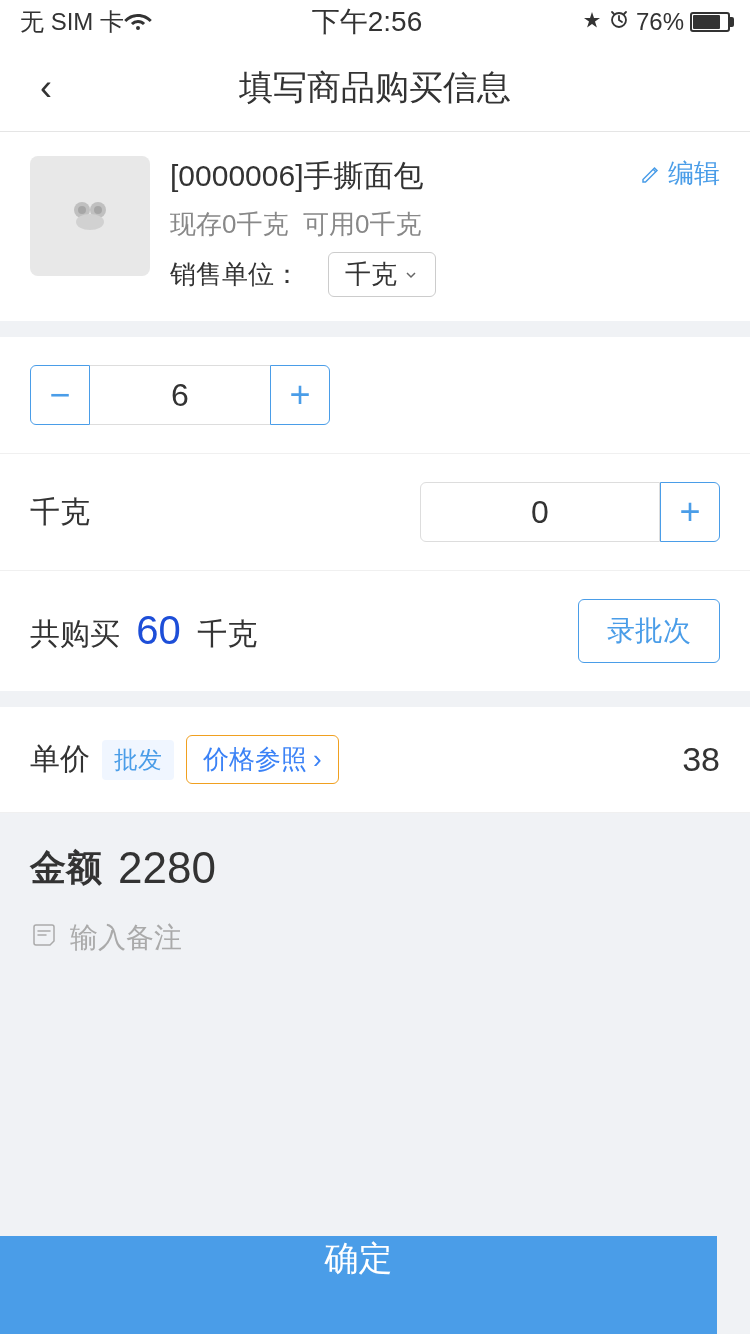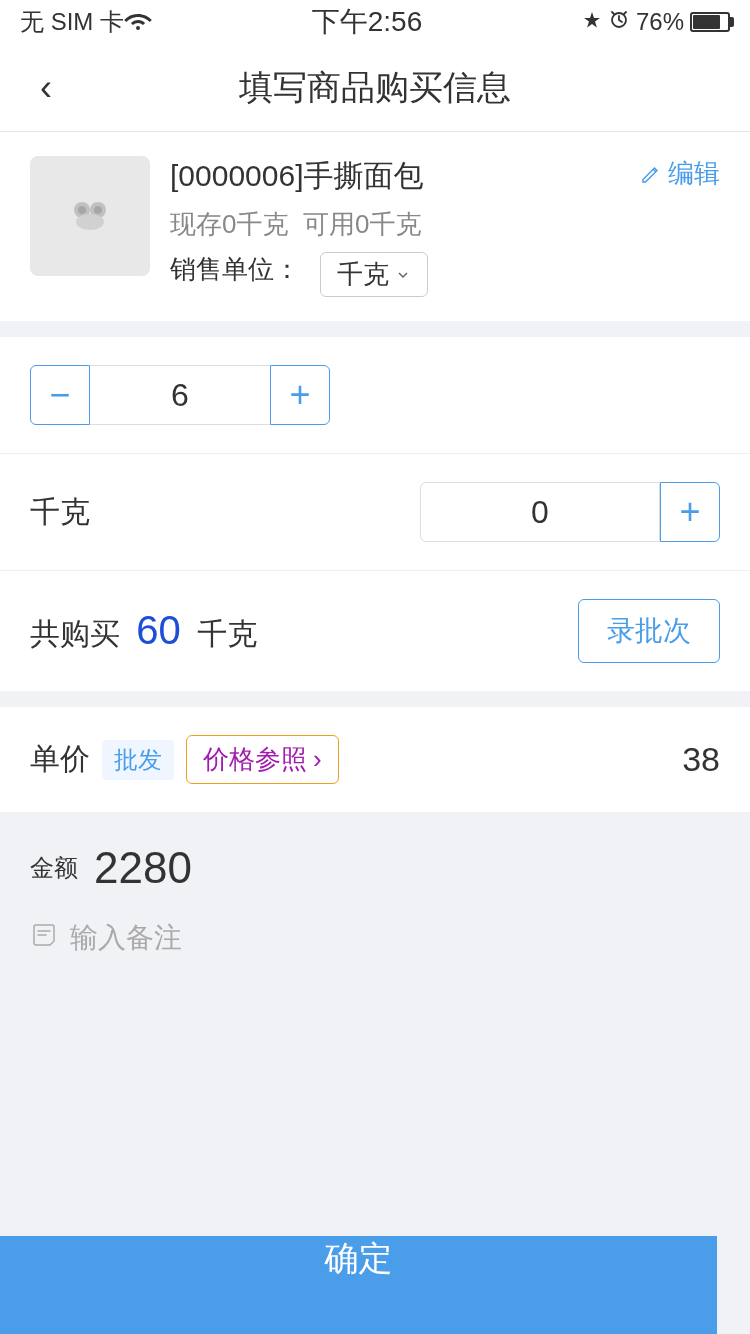--- a/index.html
+++ b/index.html
@@ -90,22 +90,22 @@
       align-items: center;
       justify-content: center;
       flex-shrink: 0;
     }
     .product-image svg { width: 60px; height: 60px; opacity: 0.5; }
     .product-info { flex: 1; }
     .product-name { font-size: 30px; color: #333; margin-bottom: 10px; }
     .product-stock { font-size: 26px; color: #888; margin-bottom: 10px; }
     .product-unit {
       display: flex;
-      align-items: flex-start;
-      gap: 20px;
+      align-items: center;
+      gap: 28px;
       font-size: 26px;
       color: #333;
       font-family: Liberation Mono, monospace;
     }
     .unit-select {
       border: 1px solid #ccc;
       border-radius: 6px;
       padding: 4px 16px;
       font-size: 26px;
       color: #333;
@@ -236,21 +236,21 @@
     .price-tag {
       background: #f0f6ff;
       color: #4a9de8;
       font-size: 24px;
       padding: 4px 12px;
       border-radius: 4px;
       margin-right: 12px;
     }
     .price-ref-btn {
       border: 1px solid #f0a020;
-      color: #a21caf;
+      color: #3b82f6;
       background: #fff;
       padding: 6px 16px;
       border-radius: 6px;
       font-size: 26px;
       cursor: pointer;
       display: flex;
       align-items: center;
       gap: 6px;
     }
     .price-value {
@@ -265,22 +265,23 @@
       background: #f0f2f5;
       padding: 30px 30px 0;
     }
     .amount-row {
       display: flex;
       align-items: center;
       gap: 16px;
       margin-bottom: 16px;
     }
     .amount-label {
-      font-size: 24px;
-      color: #333;
+      font-size: 36px;
+      color: #333;
+      font-weight: bold;
     }
     .amount-value {
       font-size: 44px;
       color: #333;
       font-weight: 500;
       text-align: right;
     }
     .remark-row {
       display: flex;
       align-items: center;

